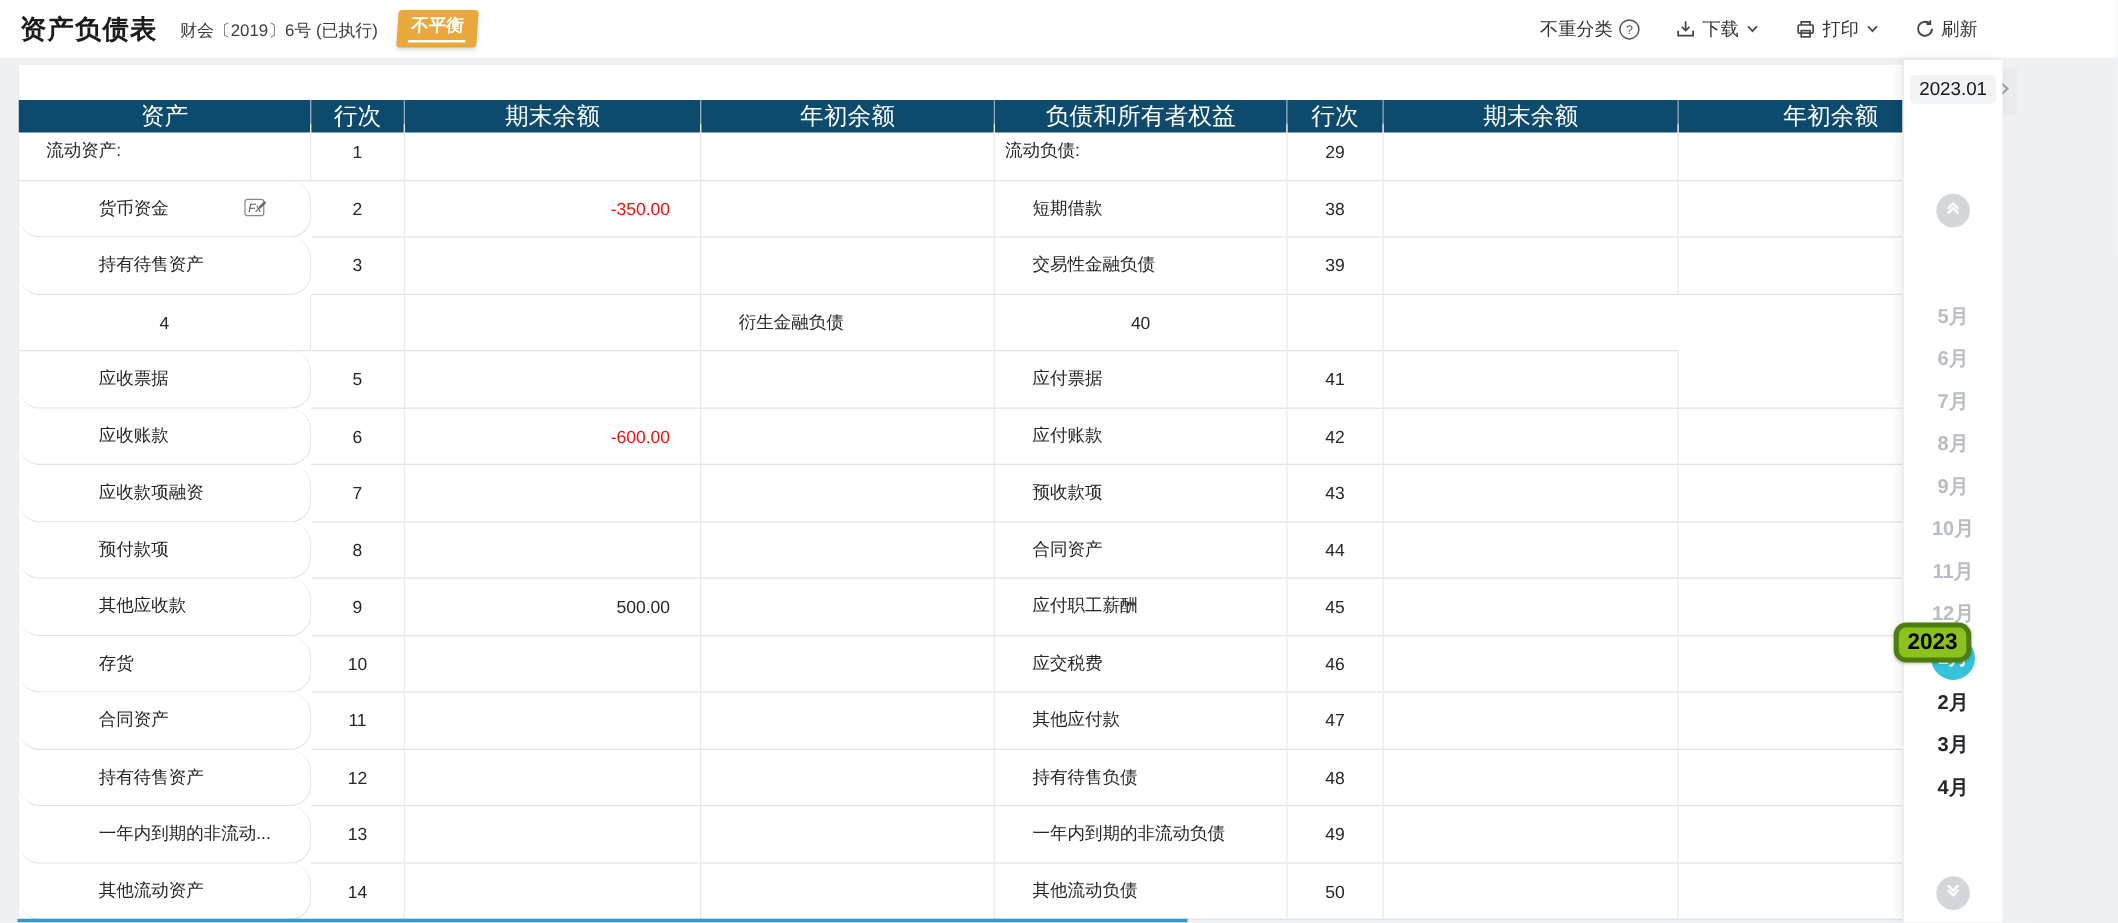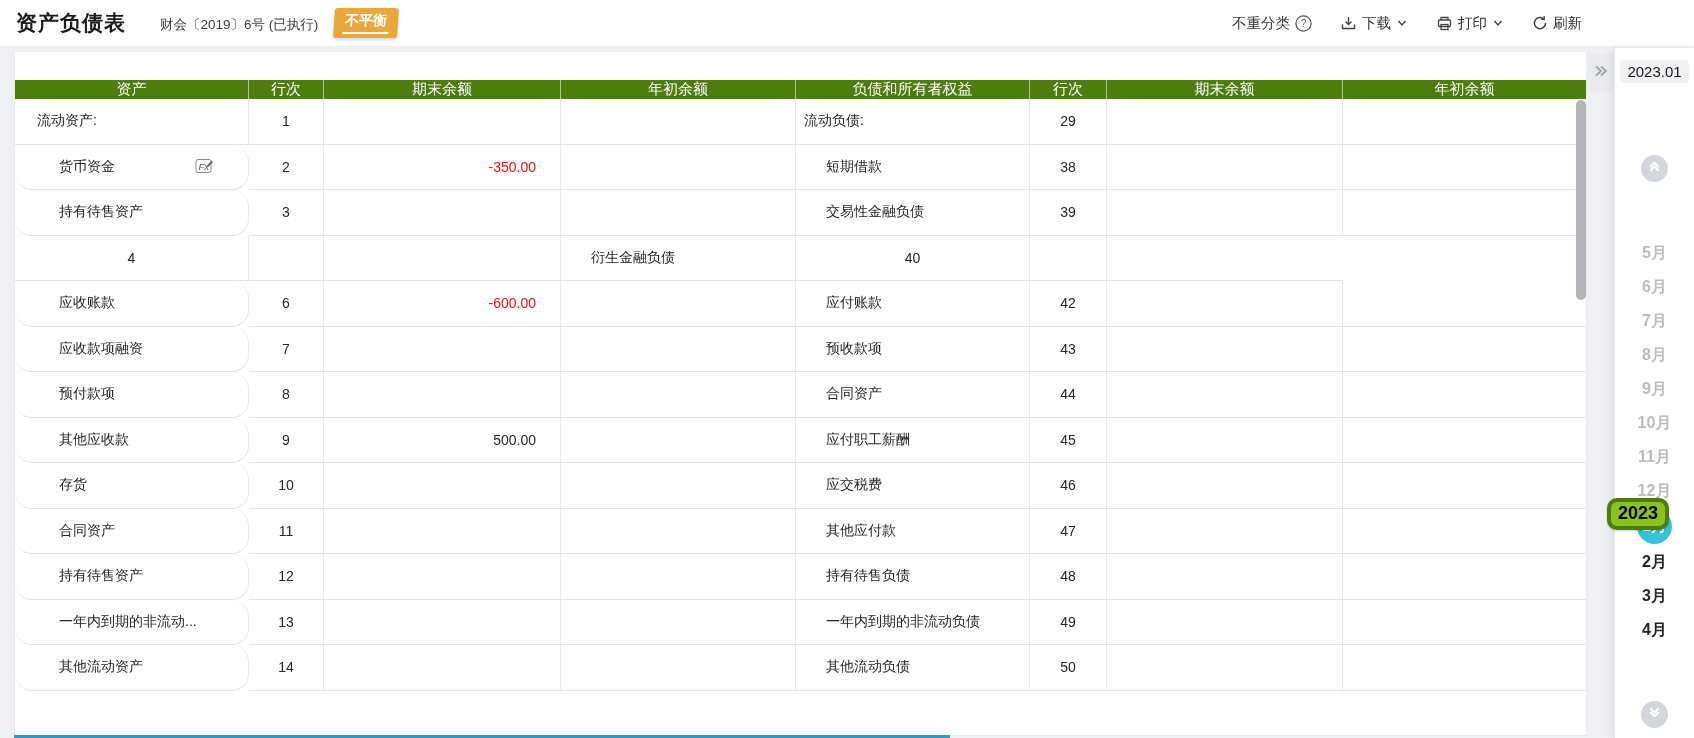--- a/index.html
+++ b/index.html
@@ -4,64 +4,64 @@
 <style>
   * { margin:0; padding:0; box-sizing:border-box; }
   html,body { width:1694px; height:738px; overflow:hidden;
     font-family:"Liberation Sans","DejaVu Sans",sans-serif; background:#eef0f3; }
   .page { position:relative; width:1694px; height:598px; }
 
   
   .topbar { position:absolute; left:0; top:0; width:1694px; height:46px; background:#fff;
     display:flex; align-items:center; }
   .title { font-size:21px; font-weight:bold; color:#1b1b1b; margin-left:16px; letter-spacing:1px; }
-  .subtitle { font-size:13.5px; color:#3d3d3d; margin-left:34px; margin-top:4px; }
+  .subtitle { font-size:13.5px; color:#3d3d3d; margin-left:18px; margin-top:4px; }
   .badge-unbalanced { position:relative; margin-left:16px; background:#eaa73c; color:#fff;
     font-size:14px; font-weight:bold; padding:4px 11px 8px; border-radius:3px;
     transform:skewX(-4deg); box-shadow:0 2px 3px rgba(0,0,0,.15); }
   .badge-unbalanced::after { content:""; position:absolute; left:9px; right:9px; bottom:4px;
     height:2px; background:#fff; }
   .actions { position:absolute; right:112px; top:0; height:46px; display:flex;
     align-items:center; gap:28px; }
   .action { display:flex; align-items:center; gap:5px; font-size:14.5px; color:#333;
     cursor:pointer; white-space:nowrap; }
   .action svg { display:block; }
 
   
   .table-wrap { position:absolute; left:14px; top:52px; width:1573px; height:684px;
     background:#fff; border:1px solid #e9e9e9; border-top:none; }
   .grid-row { display:grid; grid-template-columns:234px 75px 237px 235px 234px 77px 236px 1fr; }
   .thead { height:47px; }
-  .thead .hcell { background:#4d7c0f; color:#fff; font-size:15px; display:flex;
+  .thead .hcell { background:#0c4a6e; color:#fff; font-size:19px; display:flex;
     align-items:center; justify-content:center; border-right:1px solid rgba(255,255,255,.55);margin-top:28px; }
   .thead .hcell:last-child { border-right:none; }
   .trow { height:45.5px; }
   .cell { border-right:1px solid #e9e9e9; border-bottom:1px solid #e3e3e3;
     display:flex; align-items:center; font-size:14px; color:#262626; position:relative;
     overflow:hidden; white-space:nowrap; }
   .cell:last-child { border-right:none; }
   .cell.name { padding-left:22px; }
-  .cell.name.sub { padding-left:44px;border-radius:17px; }
+  .cell.name.sub { padding-left:64px;border-radius:17px; }
   .cell.lname { padding-left:8px; }
   .cell.lname.sub { padding-left:30px; }
   .cell.line { justify-content:center; }
   .cell.val { justify-content:flex-end; padding-right:24px; }
   .cell .neg { color:#f40f0f; }
   .fx { position:absolute; right:34px; top:50%; transform:translateY(-50%); cursor:pointer; }
 
   
   .vscrollbar { position:absolute; left:1576px; top:100px; width:10px; height:200px;
     background:#b3b5b8; border-radius:5px; }
   .hline { position:absolute; left:14px; top:735px; width:936px; height:3px; background:#3596c8; }
   .collapse-tab { position:absolute; left:1588px; top:54px; width:26px; height:38px;
     background:#e9ebef; border-radius:4px 0 0 4px; display:flex; align-items:center;
     justify-content:center; cursor:pointer; }
 
   
-  .datebar { position:absolute; left:1614px; top:48px; width:80px; height:690px; background:#fff;
+  .datebar { position:absolute; left:1522px; top:48px; width:80px; height:690px; background:#fff;
     border-left:1px solid #e6e6e6; box-shadow:-3px 0 8px rgba(0,0,0,.07);
     display:flex; flex-direction:column; align-items:center;gap:48px; }
   .current-period { margin-top:12px; background:#f2f3f5; border-radius:4px; color:#17171f;
     font-size:15px; padding:3px 7px; cursor:pointer; }
   .chev-btn { width:27px; height:27px; border-radius:50%; background:#d3d6db; display:flex;
     align-items:center; justify-content:center; cursor:pointer; }
   .chev-btn.up { margin-top:24px; margin-bottom:6px; }
   .chev-btn.down { margin-top:6px; }
   .months { display:flex; flex-direction:column; align-items:center; }
   .month-item { height:34px; display:flex; align-items:center; justify-content:center;
@@ -187,20 +187,30 @@
         <div class="trow grid-row">
           <div class="cell line">4</div>
           <div class="cell val"></div>
           <div class="cell val"></div>
           <div class="cell lname sub">衍生金融负债</div>
           <div class="cell line">40</div>
           <div class="cell val"></div>
           <div class="cell val"></div>
         </div>
         <div class="trow grid-row">
+          <div class="cell name sub">应收票据</div>
+          <div class="cell line">5</div>
+          <div class="cell val"></div>
+          <div class="cell val"></div>
+          <div class="cell lname sub">应付票据</div>
+          <div class="cell line">41</div>
+          <div class="cell val"></div>
+          <div class="cell val"></div>
+        </div>
+        <div class="trow grid-row">
           <div class="cell name sub">应收账款</div>
           <div class="cell line">6</div>
           <div class="cell val">
             <span class="neg">-600.00</span>
           </div>
           <div class="cell val"></div>
           <div class="cell lname sub">应付账款</div>
           <div class="cell line">42</div>
           <div class="cell val"></div>
           <div class="cell val"></div>

